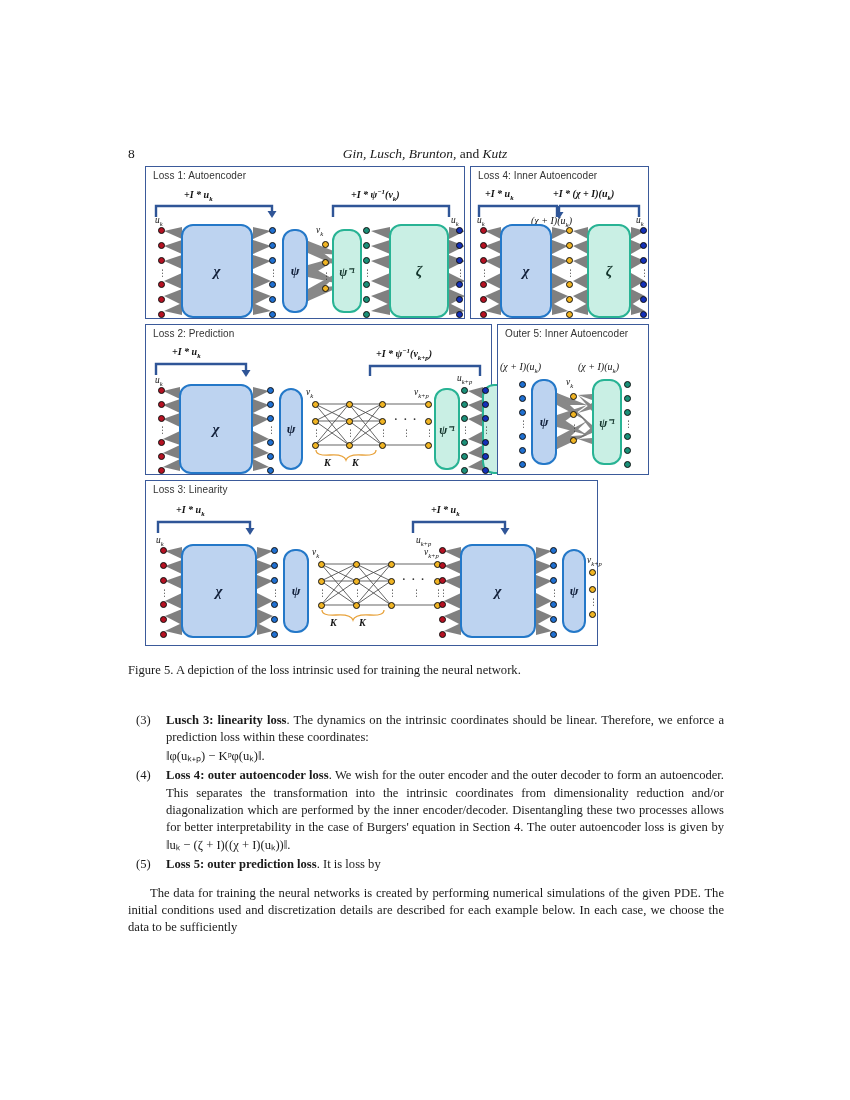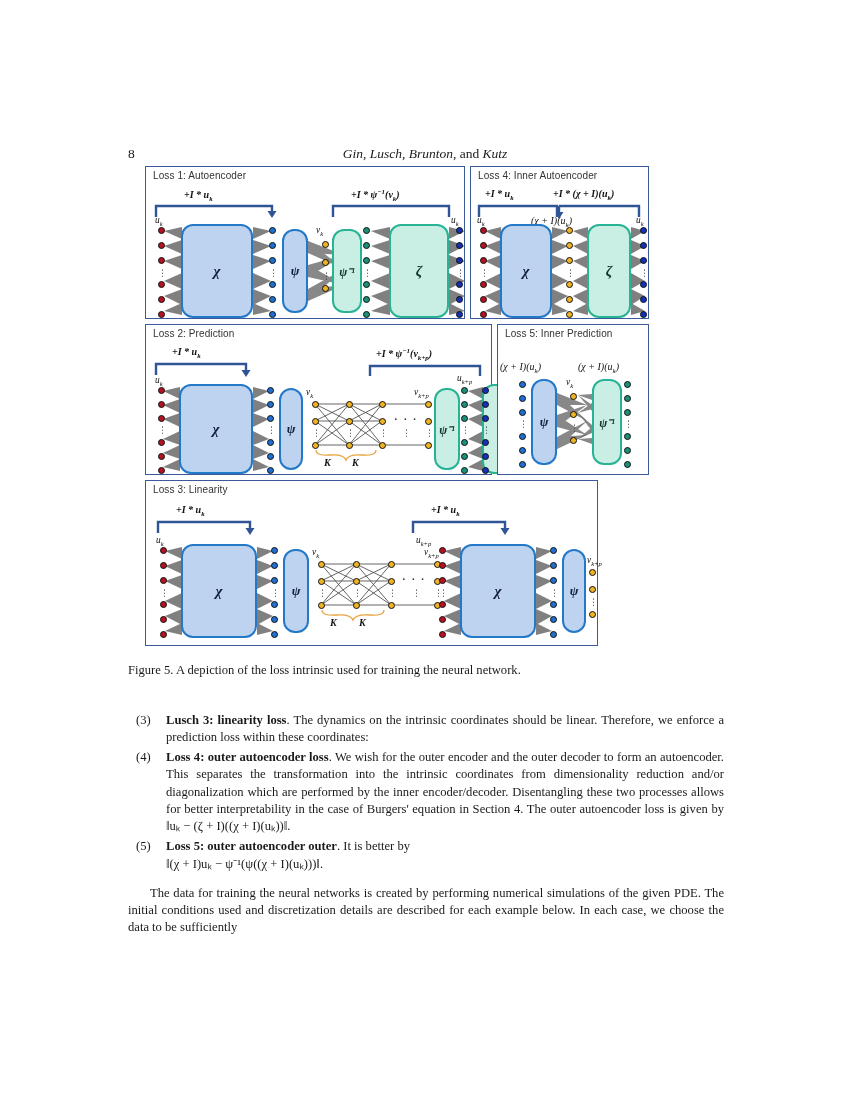--- a/index.html
+++ b/index.html
@@ -624,21 +624,21 @@
       <div class="vdots" style="top:42px;">
           <span>⋮</span>
         </div>
       <div class="node blue" style="top:52px;"></div>
       <div class="node blue" style="top:66px;"></div>
       <div class="node blue" style="top:80px;"></div>
     </div>
   </div>
 
   <div class="panel" id="panel-loss5">
-    <div class="panel-title">Loss 5: Inner Prediction</div>
+    <div class="panel-title">Outer 5: Inner Autoencoder</div>
 
     <div class="lbl" style="left:2px; top:36px; font-size:10px;">
       (<i>χ</i> + <i>I</i>)(<i>u</i><sub>k</sub>)
     </div>
     <div class="lbl" style="left:80px; top:36px; font-size:10px;">
       (<i>χ</i> + <i>I</i>)(<i>u</i><sub>k</sub>)
     </div>
 
     <div class="stage" style="left:0; top:0; width:152px; height:151px;">
       <div class="nodecol" style="left:21px; top:56px;">
@@ -905,25 +905,25 @@
     </div>
   </div>
 </div>
 
 <div class="figure-caption"><span>Figure 5.</span><span> A depiction of the loss intrinsic used for training the neural network.</span></div>
 
 <div class="body-text">
 
   <div class="numitem">
     <span class="marker">(3)</span><b>Lusch 3: linearity loss</b><span>. The dynamics on the intrinsic coordinates should be linear. Therefore, we enforce a prediction loss within these coordinates:</span>
+    <span class="eqline">‖φ(uₖ₊ₚ) − Kᵖφ(uₖ)‖.</span>
   </div>
 
   <div class="numitem">
     <span class="marker">(4)</span><b>Loss 4: outer autoencoder loss</b><span>. We wish for the outer encoder and the outer decoder to form an autoencoder. This separates the transformation into the intrinsic coordinates from dimensionality reduction and/or diagonalization which are performed by the inner encoder/decoder. Disentangling these two processes allows for better interpretability in the case of Burgers' equation in Section 4. The outer autoencoder loss is given by </span><span>‖uₖ − (ζ + I)((χ + I)(uₖ))‖.</span>
   </div>
 
   <div class="numitem">
-    <span class="marker">(5)</span><b>Loss 5: outer autoencoder outer</b><span>. It is better by</span>
-    <span class="eqline">‖(χ + I)uₖ − ψ⁻¹(ψ((χ + I)(uₖ)))‖.</span>
+    <span class="marker">(5)</span><b>Loss 5: outer prediction loss</b><span>. It is loss by</span>
   </div>
 
   <div class="para">The data for training the neural networks is created by performing numerical simulations of the given PDE. The initial conditions used and discretization details are described for each example below. In each case, we choose the data to be sufficiently</div>
 </div>
 
 </body></html>

